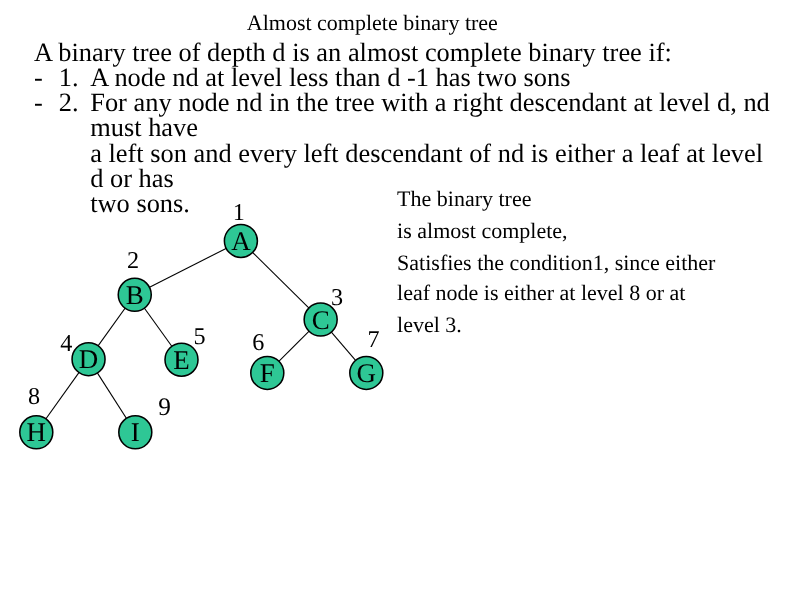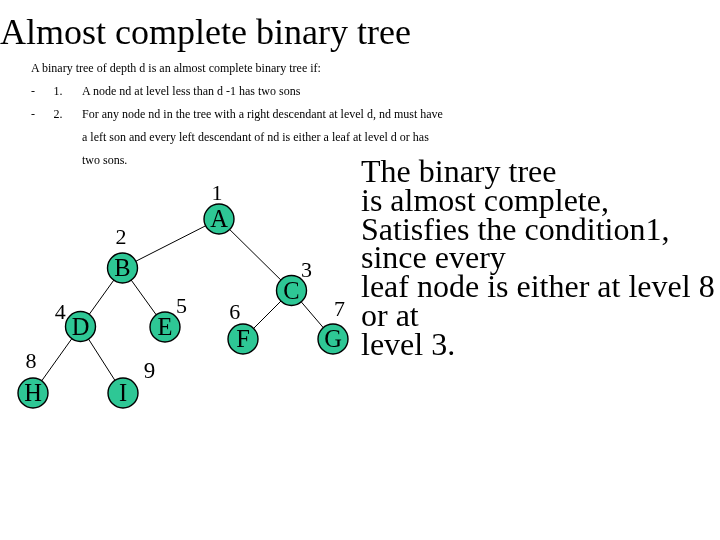--- a/index.html
+++ b/index.html
@@ -1,39 +1,39 @@
 <!DOCTYPE html>
 <html><head>
 <meta charset="utf-8">
 <style>
   html,body{margin:0;padding:0;}
   body{width:720px;height:540px;background:#ffffff;overflow:hidden;position:relative;
        font-family:"Liberation Serif", serif;color:#000;}
-  .title{position:absolute;left:0;top:16px;width:677px;text-align:left;
-         font-size:36px;line-height:32px;}
+  .title{position:absolute;left:0;top:5px;width:677px;text-align:center;
+         font-size:20px;line-height:32px;}
   .body{position:absolute;left:31px;top:36.5px;width:676px;
-        font-size:12px;line-height:23px;margin-top:20px;}
+        font-size:24px;line-height:23px;}
   .item{position:relative;padding-left:51px;}
   .item .dash{position:absolute;left:0;top:0;}
   .item .num{position:absolute;left:22.5px;top:0;}
-  .rtext{position:absolute;left:361px;top:157px;width:356px;
-         font-size:32px;line-height:28.8px;}
+  .rtext{position:absolute;left:361px;top:167px;width:356px;
+         font-size:20px;line-height:28.8px;}
 </style>
 </head>
 <body>
   <div class="title">Almost complete binary tree</div>
   <div class="body">
     <div>A binary tree of depth d is an almost complete binary tree if:</div>
     <div class="item"><span class="dash">-</span><span class="num">1.</span>A node nd at level less than d -1 has two sons</div>
     <div class="item"><span class="dash">-</span><span class="num">2.</span>For any node nd in the tree with a right descendant at level d, nd must have<br>a left son and every left descendant of nd is either a leaf at level d or has<br>two sons.</div>
   </div>
   <div class="rtext">
     <div>The binary tree</div>
     <div>is almost complete,</div>
-    <div>Satisfies the condition1, since every</div>
+    <div>Satisfies the condition1, since either</div>
     <div>leaf node is either at level 8 or at</div>
     <div>level 3.</div>
     <div>&nbsp;</div>
   </div>
   <svg width="720" height="540" style="position:absolute;left:0;top:0;" xmlns="http://www.w3.org/2000/svg">
     <g stroke="#000000" stroke-width="1">
       <line x1="219" y1="219" x2="122.5" y2="268"></line>
       <line x1="219" y1="219" x2="291.5" y2="290.5"></line>
       <line x1="122.5" y1="268" x2="80.5" y2="326.5"></line>
       <line x1="122.5" y1="268" x2="165" y2="327"></line>

